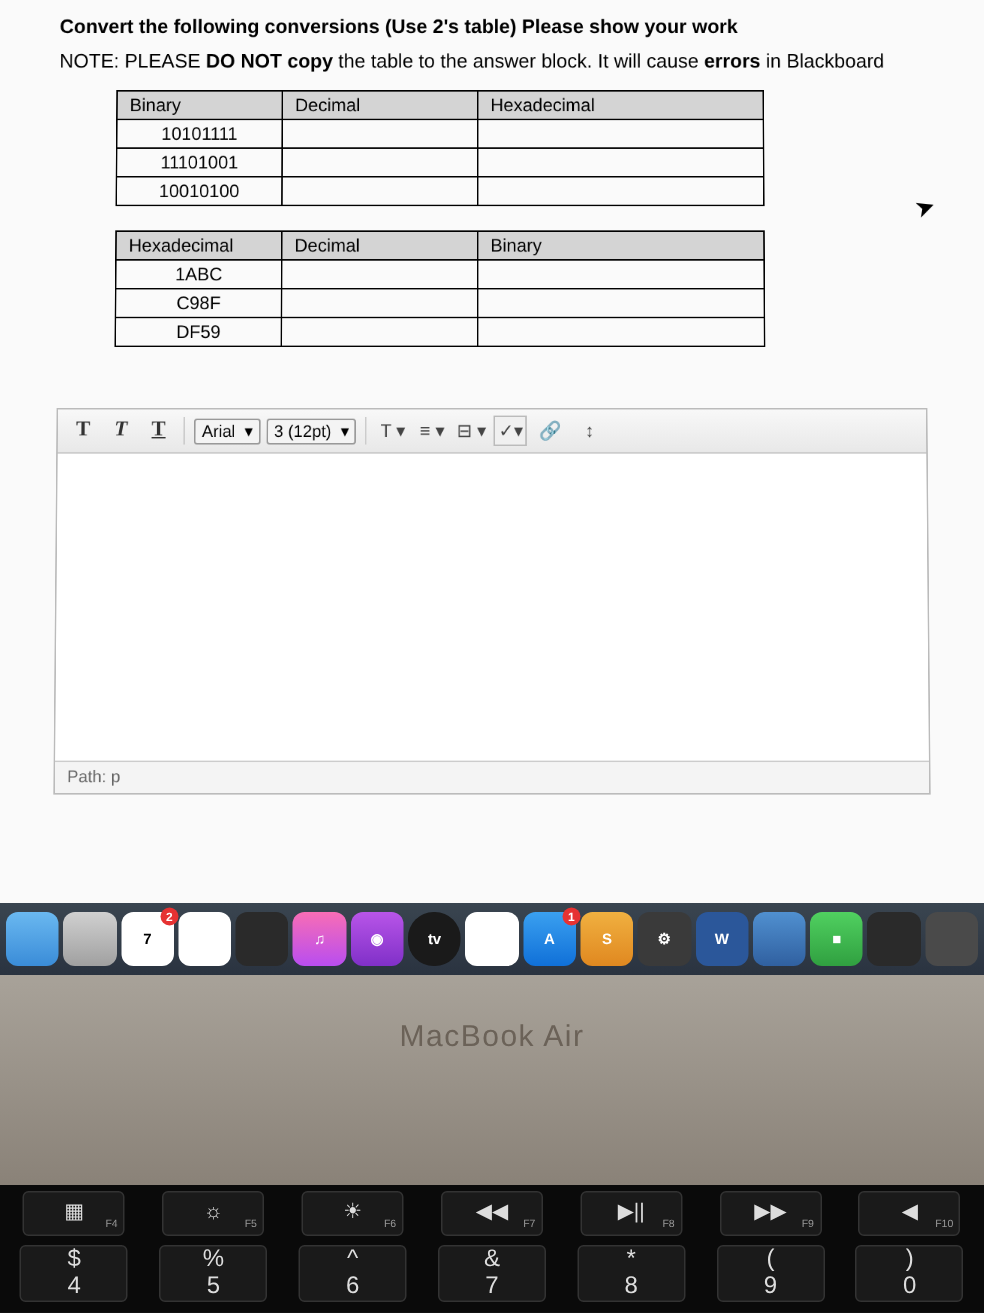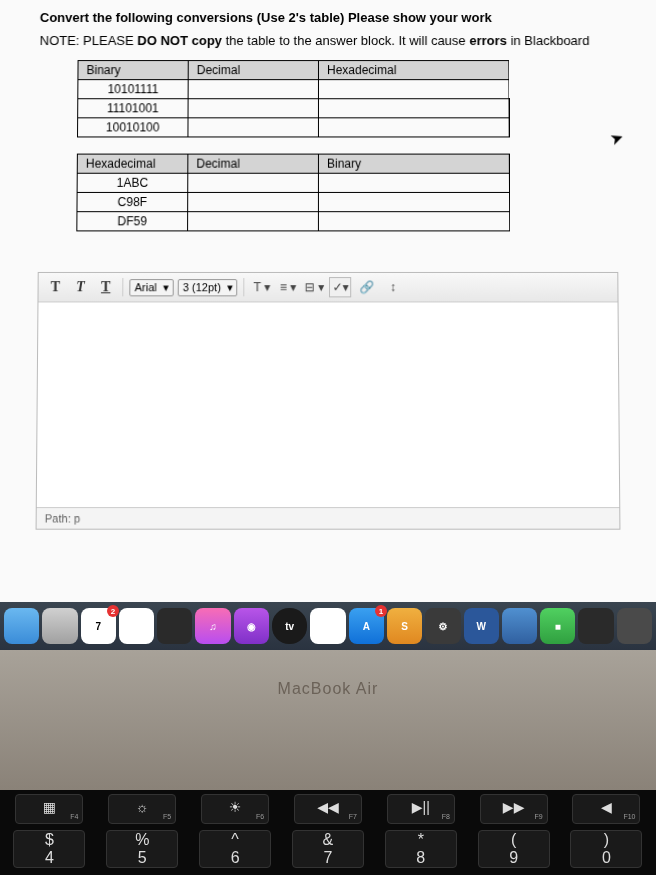--- a/index.html
+++ b/index.html
@@ -174,21 +174,21 @@
       position: absolute;
       top: 650px;
       left: 0;
       width: 656px;
       height: 140px;
       background: linear-gradient(#a8a299, #8a8278);
     }
     .macbook-text {
       text-align: center;
       padding-top: 30px;
-      font-size: 16px;
+      font-size: 20px;
       color: #6b6258;
       letter-spacing: 1px;
     }
     
     
     .keyboard {
       position: absolute;
       top: 790px;
       left: 0;
       width: 656px;

